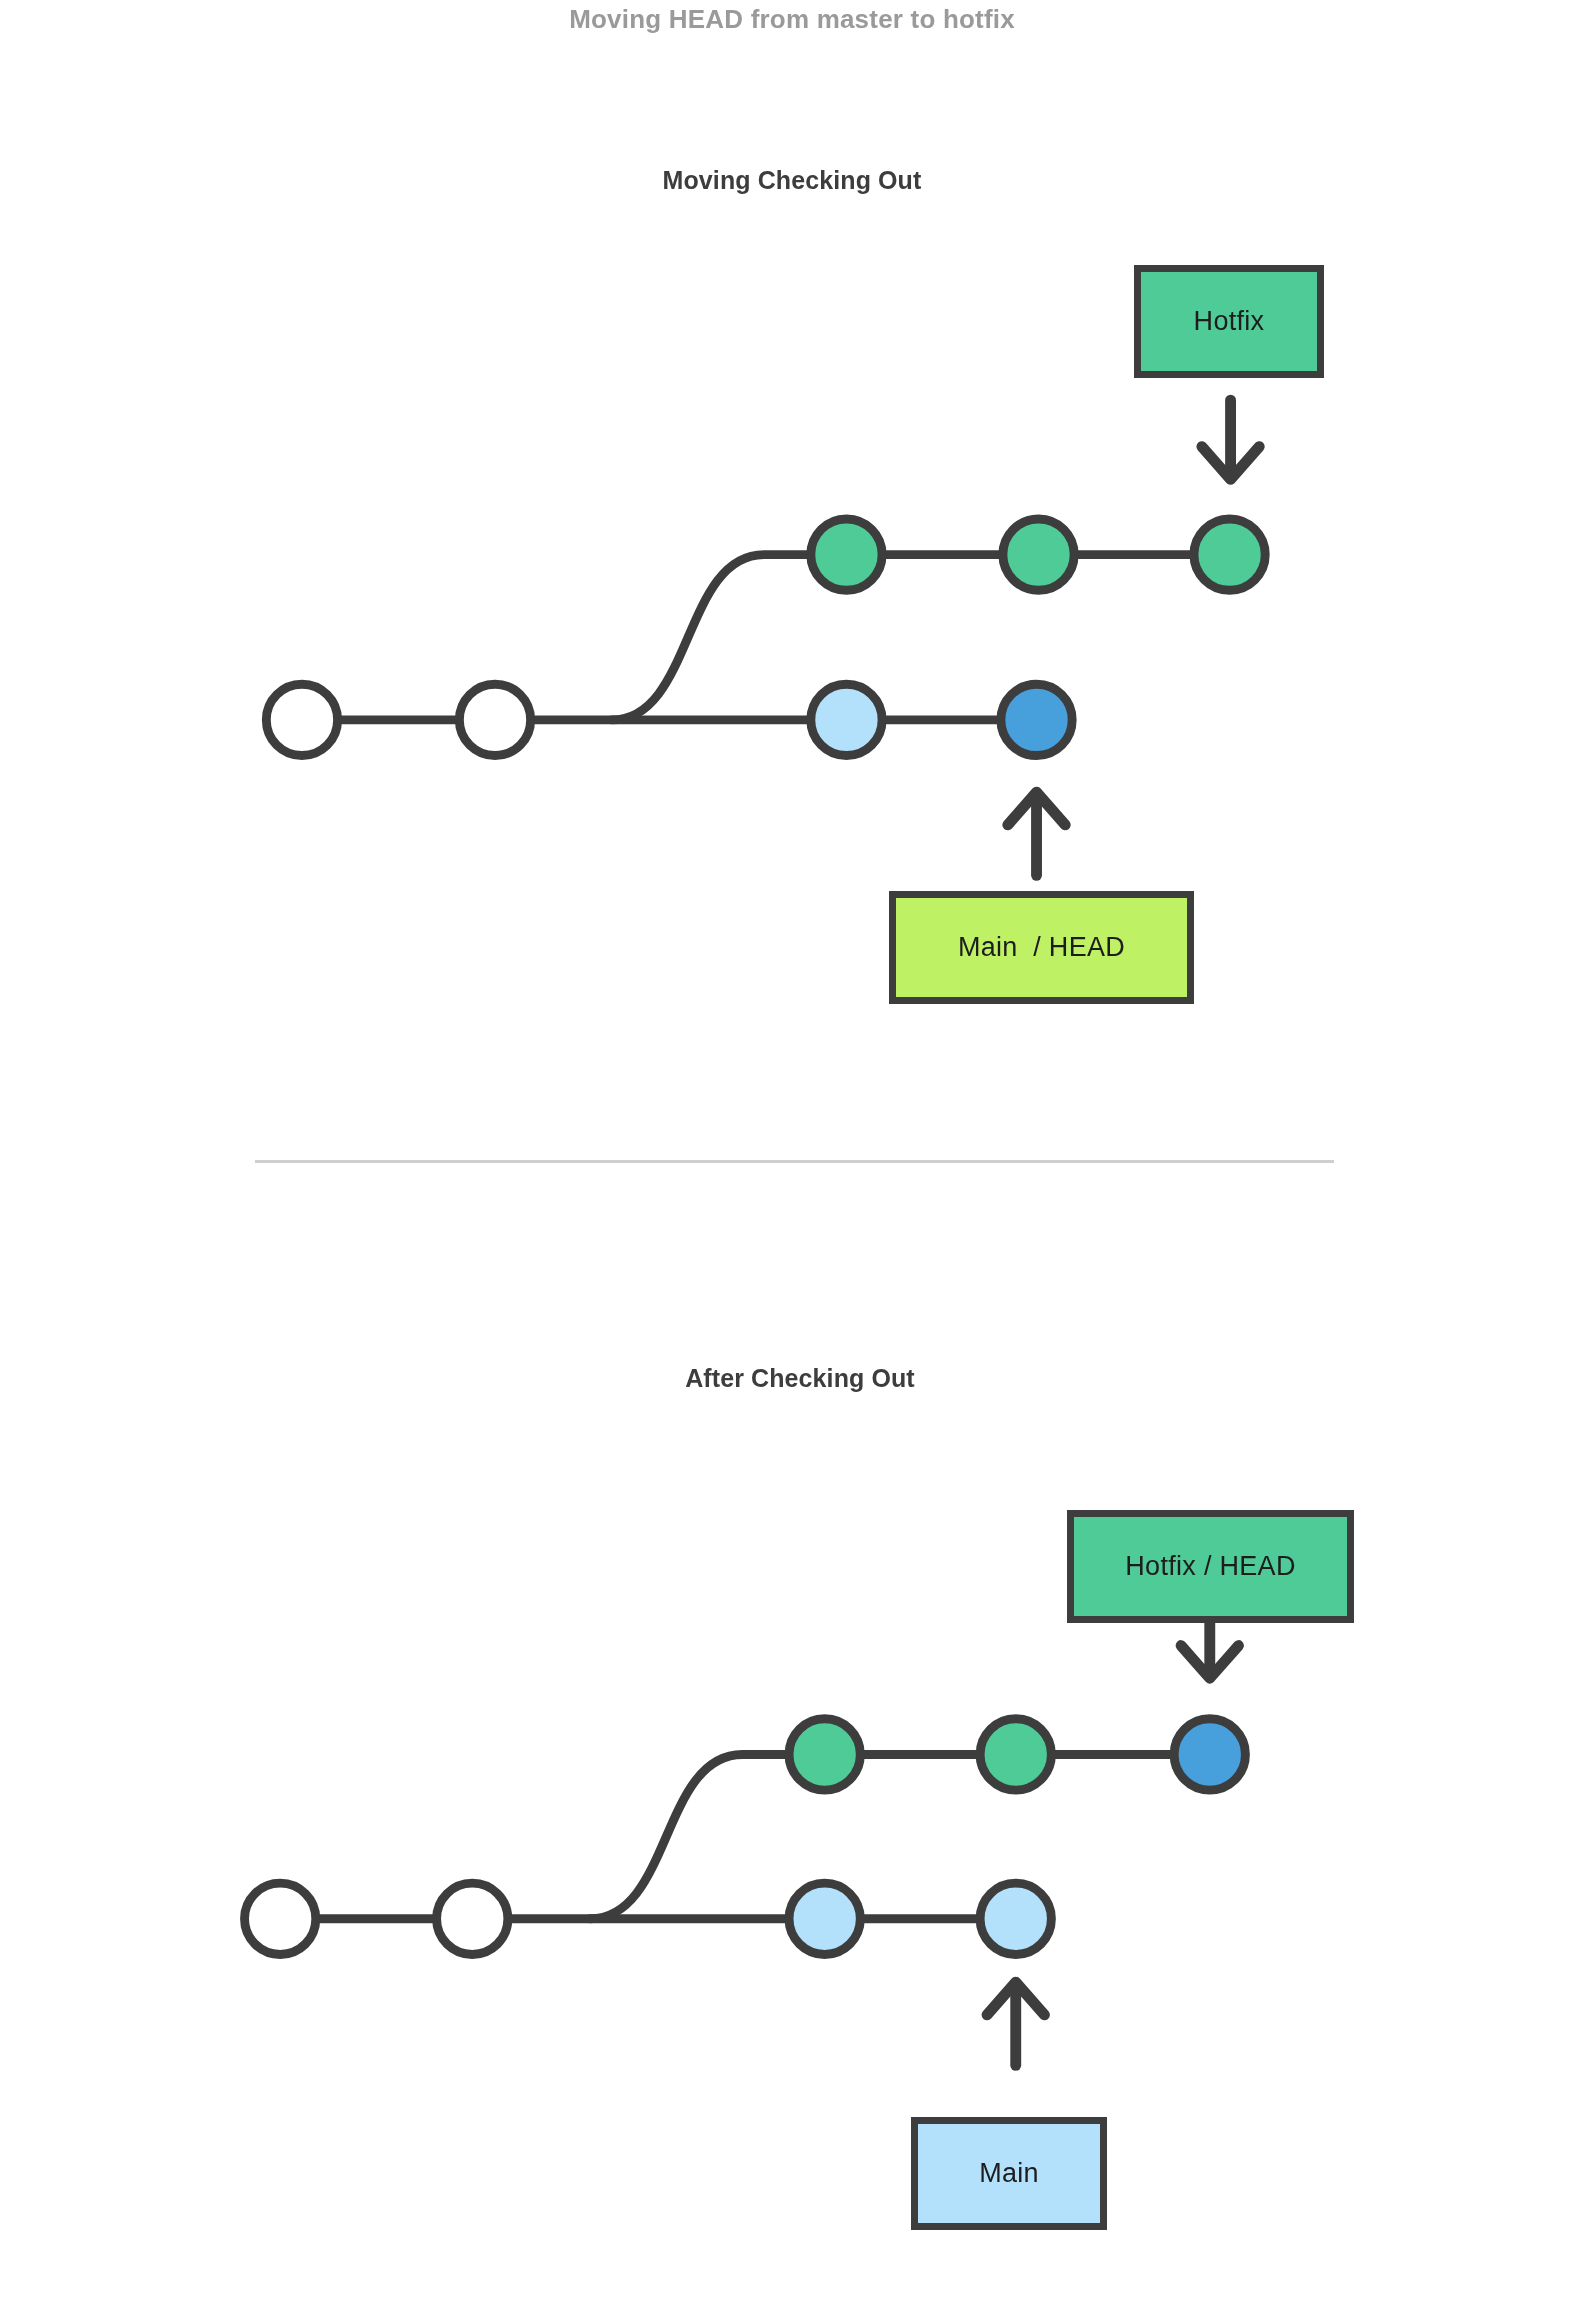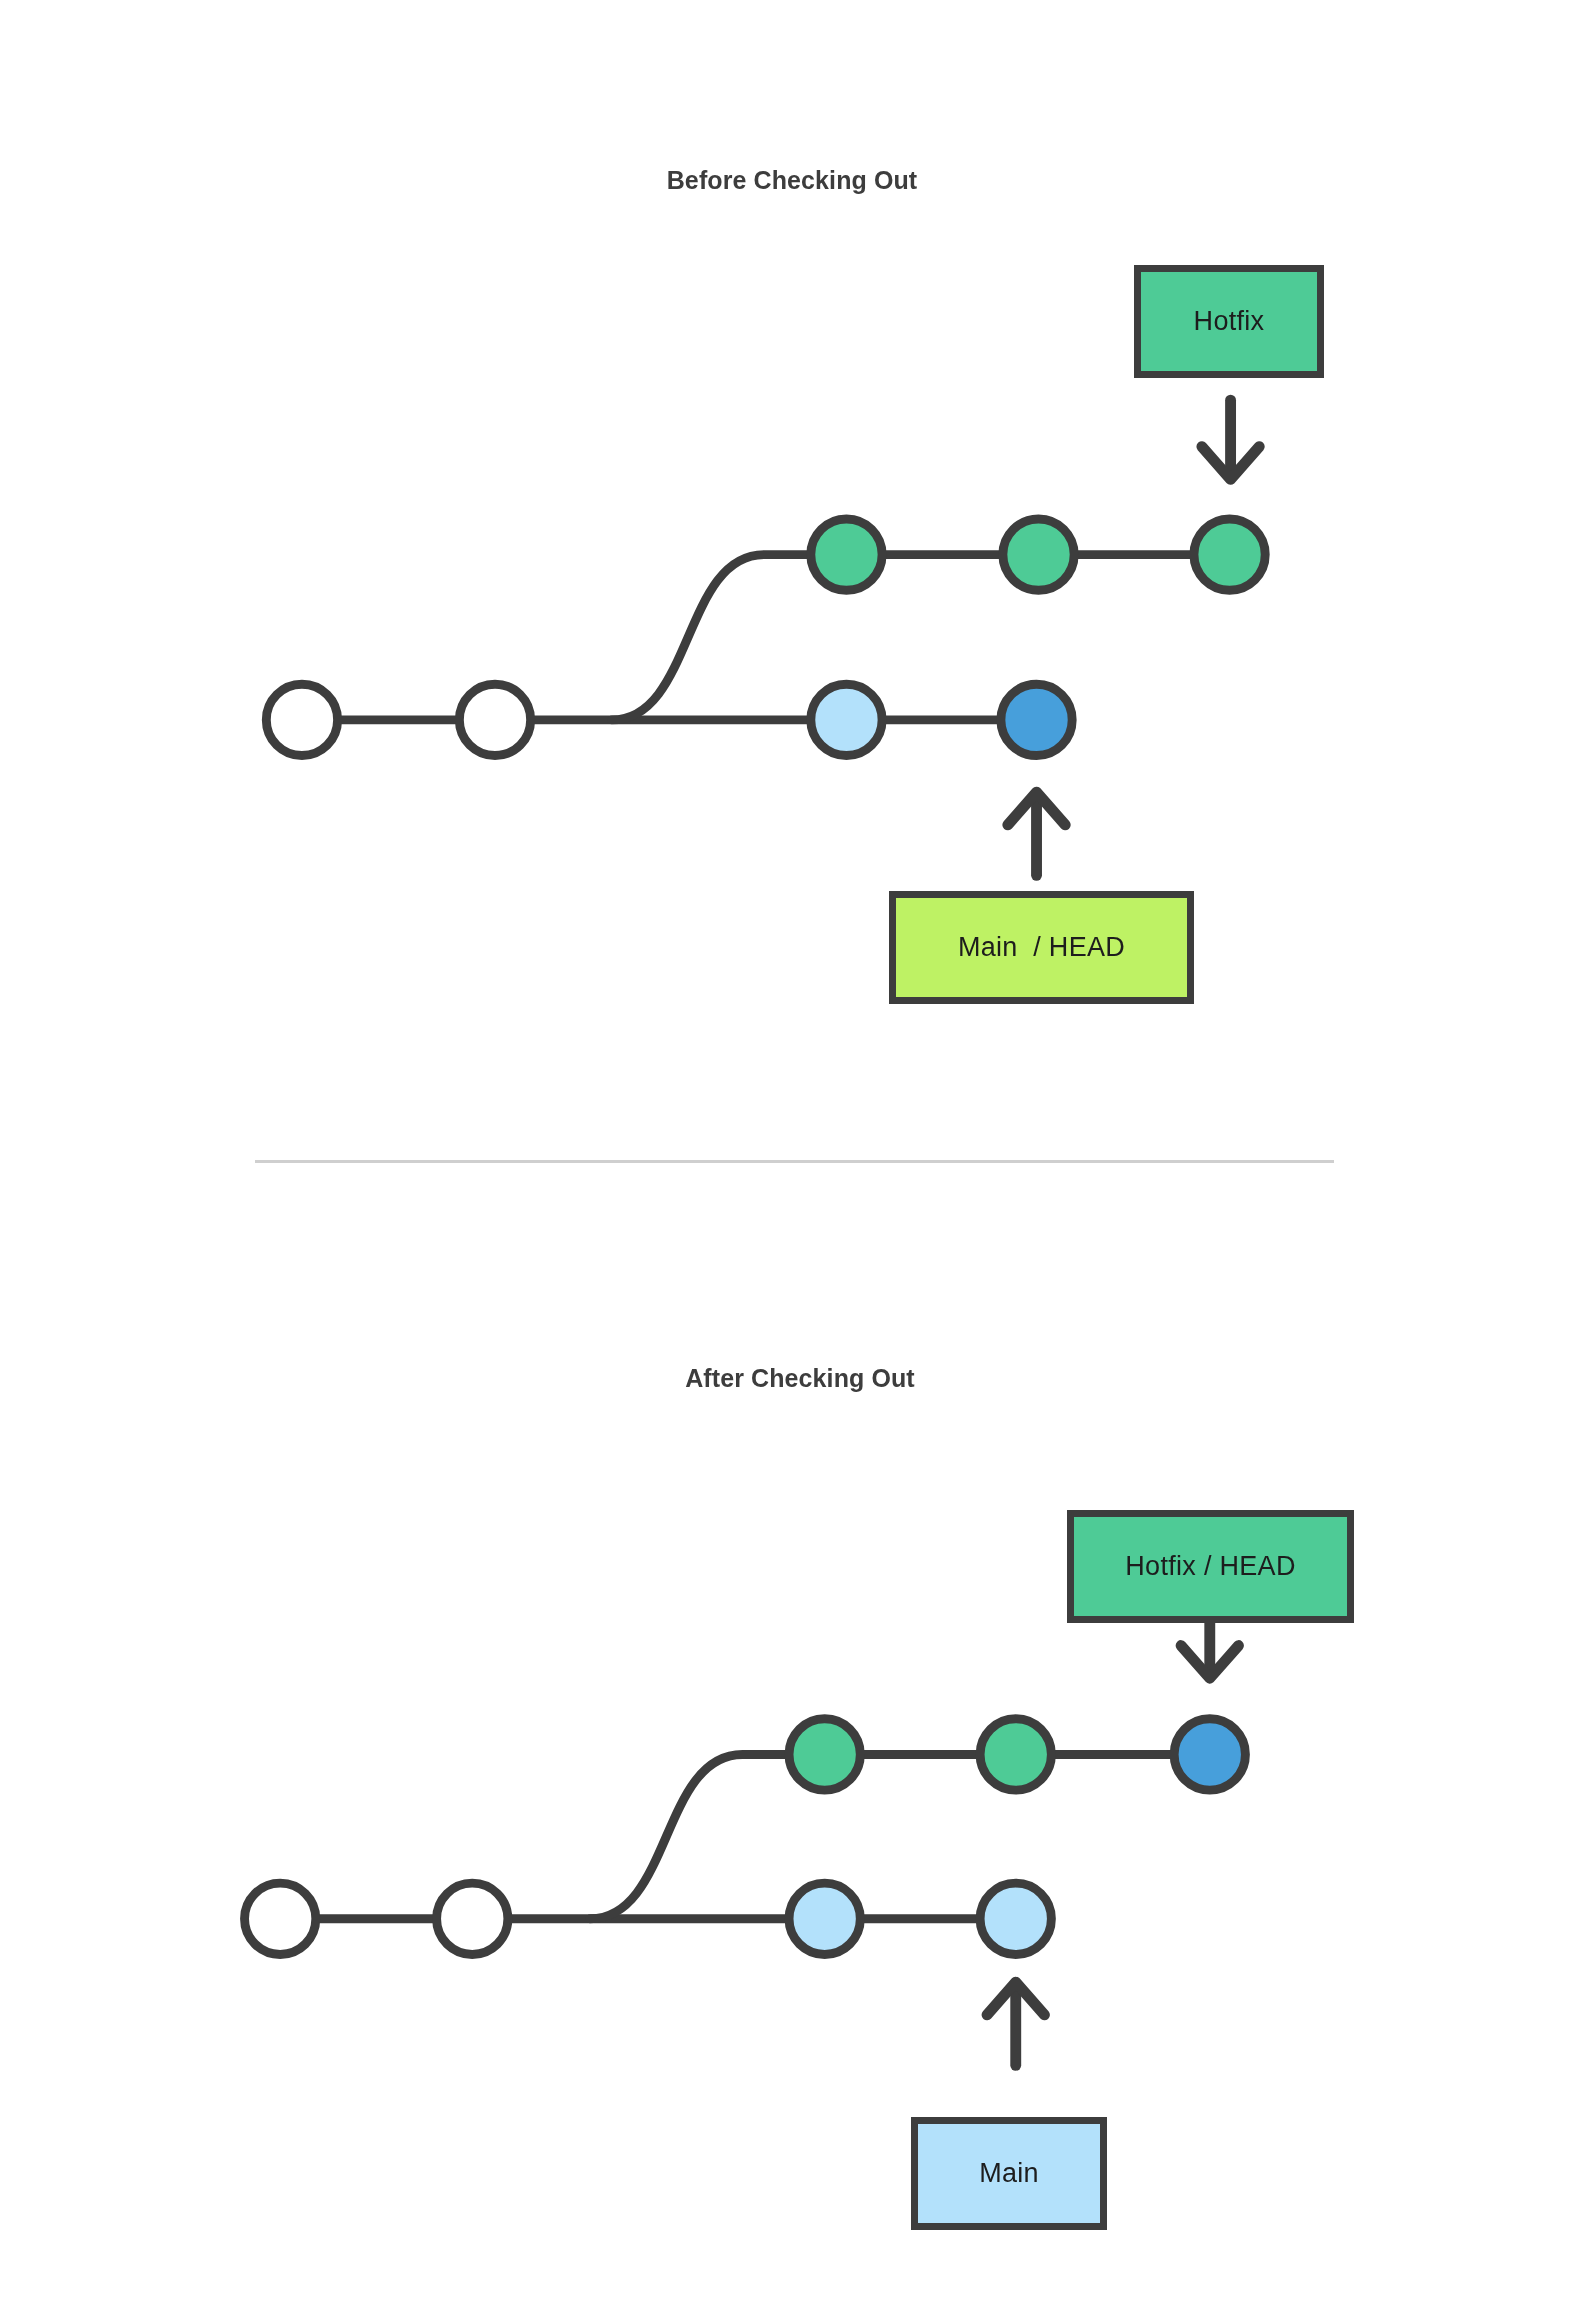--- a/index.html
+++ b/index.html
@@ -52,22 +52,23 @@
   #box-hotfix      {left:1134px;top:265px;width:190px;height:113px;}
   #box-main-head   {left:889px;top:891px;width:305px;height:113px;}
   #box-hotfix-head {left:1067px;top:1465px;width:287px;height:113px;}
   #box-main        {left:911px;top:2081px;width:196px;height:113px;}
 </style>
 </head>
 <body>
 
 <div class="page">
 
+  <div class="doc-title" style="color: rgb(154, 154, 154);">Moving HEAD from master to hotfix</div>
 
-  <div class="section-heading" id="heading-before" style="color: rgb(61, 61, 61);">Before Checking Out</div>
+  <div class="section-heading" id="heading-before" style="color: rgb(61, 61, 61);">Moving Checking Out</div>
 
   <div class="section-heading" id="heading-after" style="color: rgb(61, 61, 61); margin-left: 8px;">After Checking Out</div>
 
   <div class="divider" style="background: rgb(207, 207, 207);"></div>
 
   <svg class="graph" viewBox="0 0 1600 2337" width="1584" height="2314" aria-hidden="true">
 
     <g>
 
       <g>

